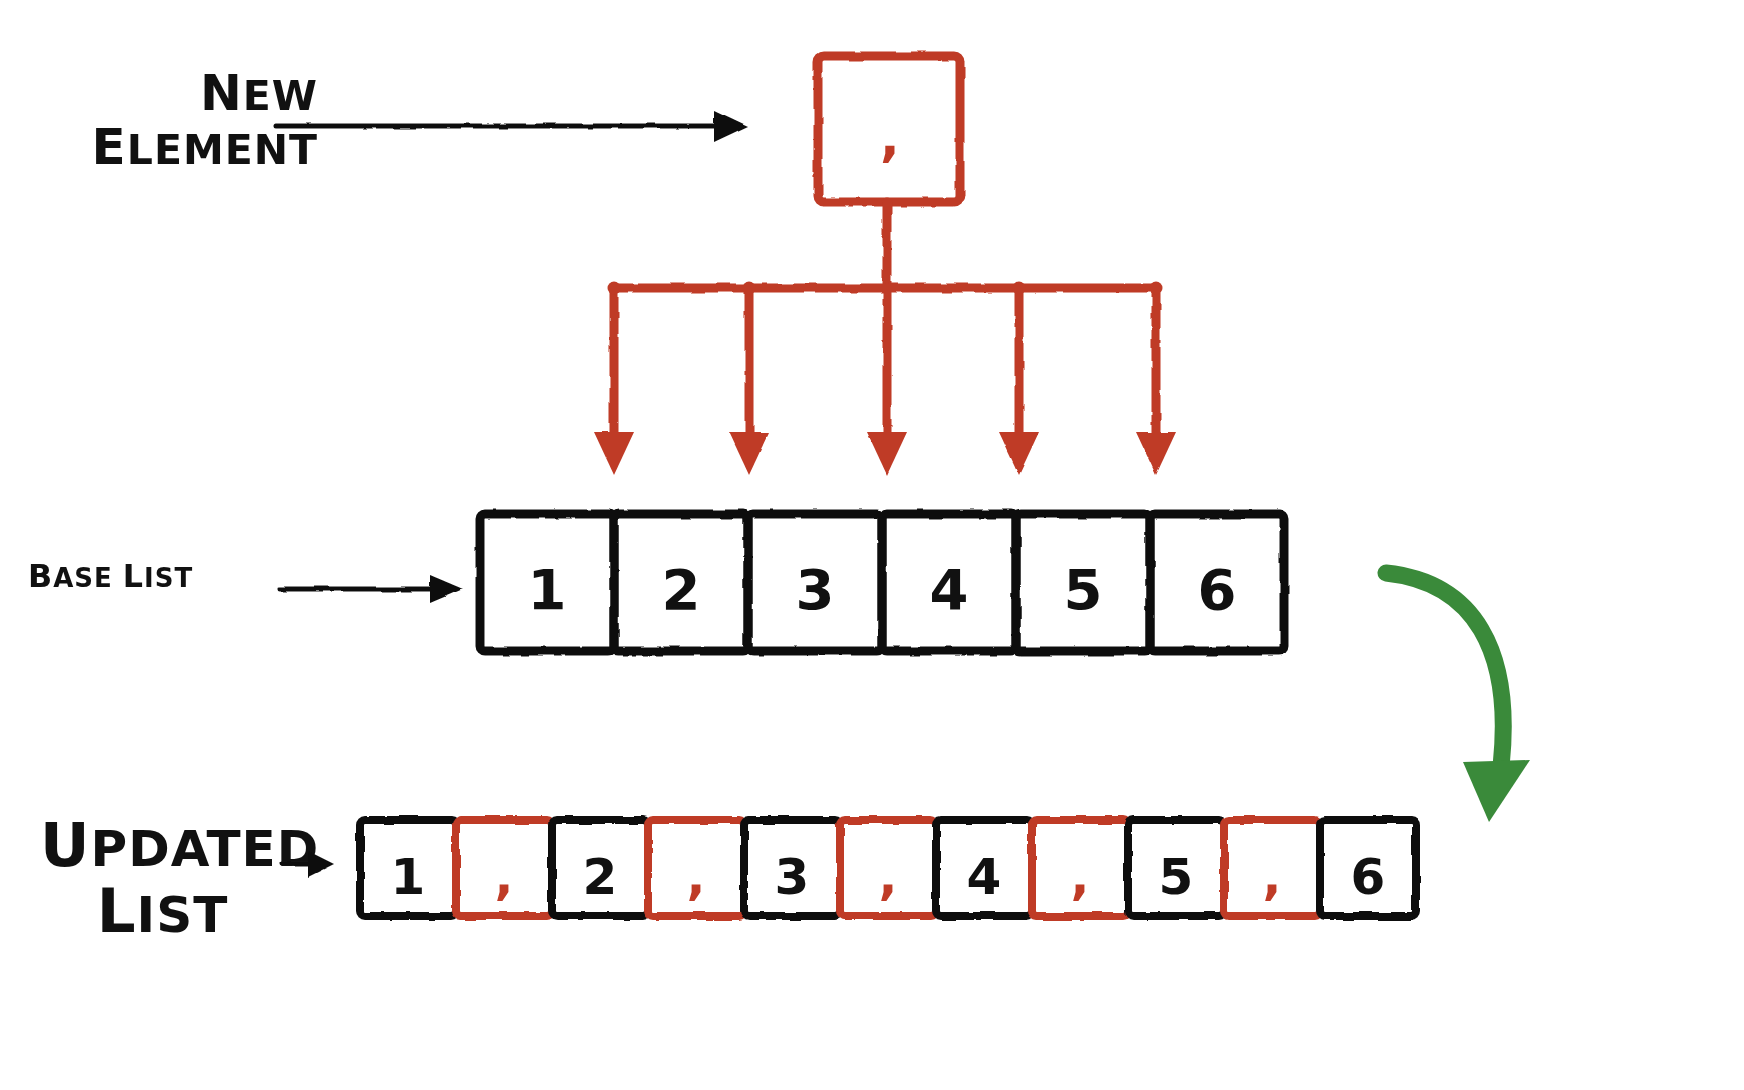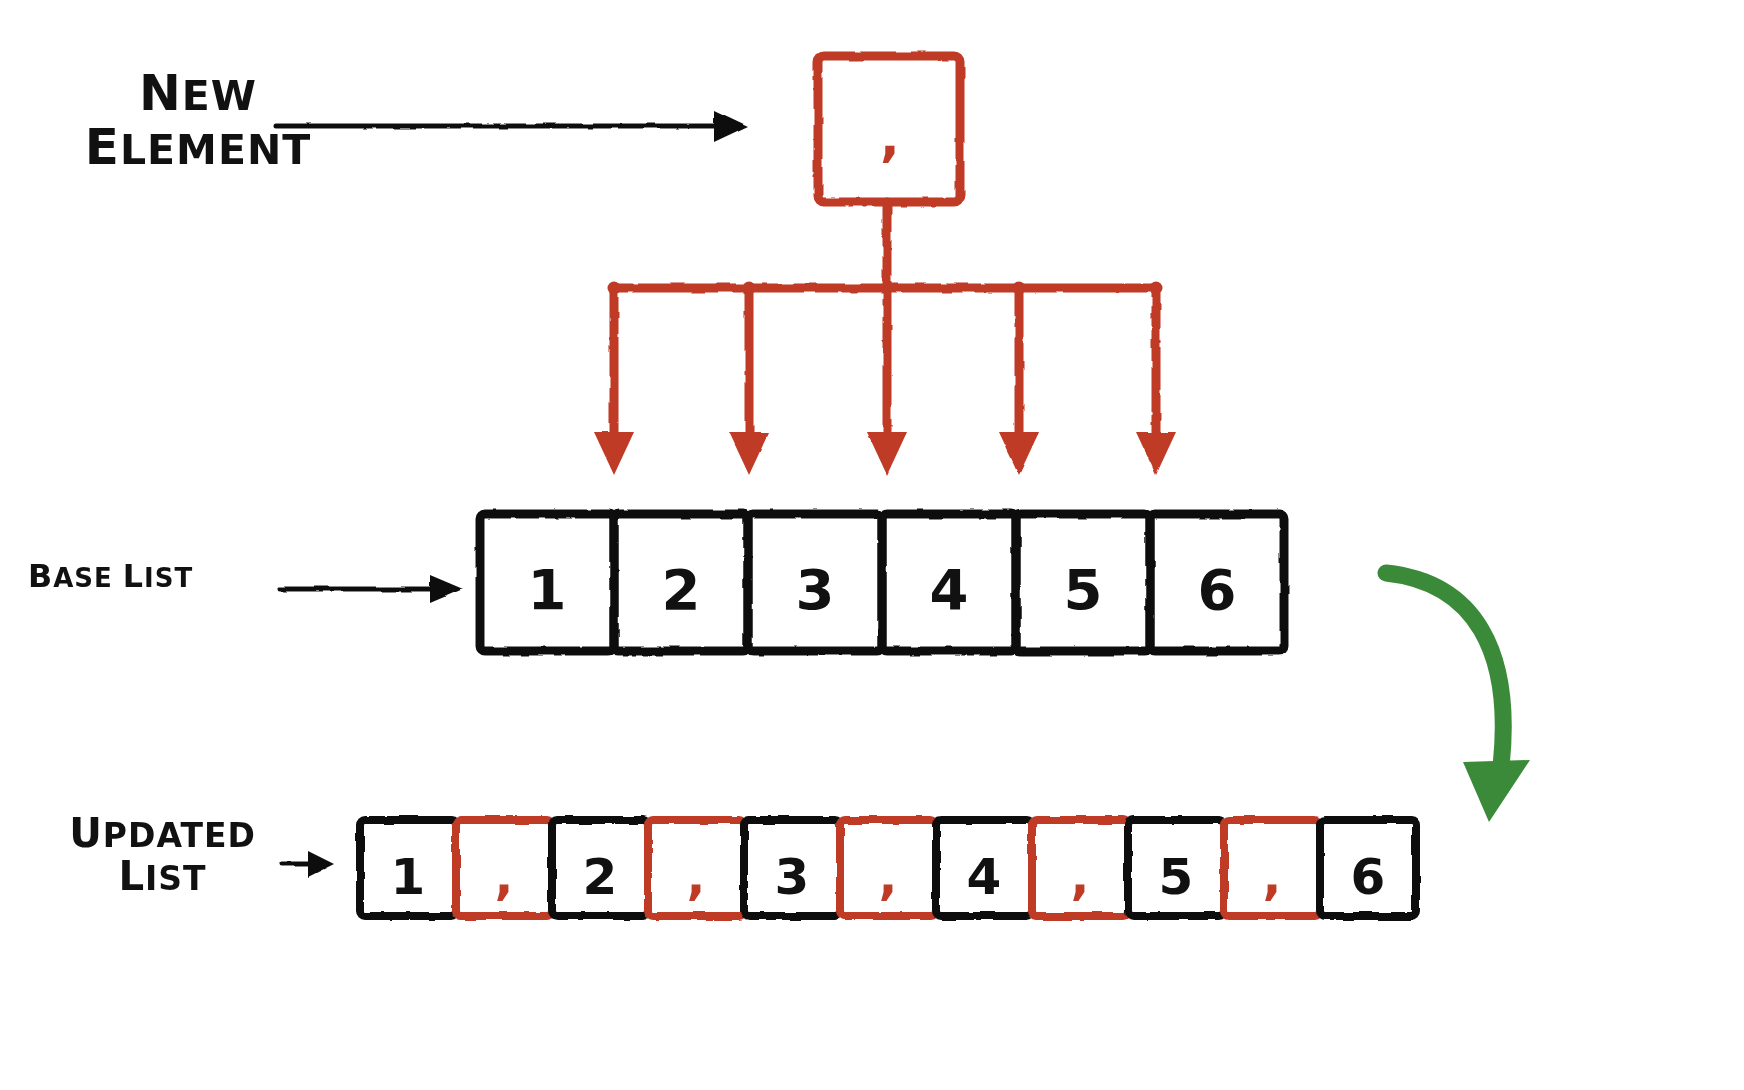--- a/index.html
+++ b/index.html
@@ -25,34 +25,34 @@
     letter-spacing: 1px;
     line-height: 1.08;
     white-space: pre-line;
     text-transform: uppercase;
   }
   #label-new-element {
     left: 78px;
     top: 66px;
     width: 240px;
     font-size: 41px;
-    text-align: center;
+    text-align: right;
   }
   #label-base-list {
     left: 28px;
     top: 559px;
     width: 250px;
     font-size: 26px;
     text-align: left;
   }
   #label-updated-list {
     left: 40px;
     top: 812px;
     width: 245px;
-    font-size: 33px;
+    font-size: 50px;
     text-align: center;
   }
   .small-cap-first {
     font-size: 1.22em;
   }
 
   
   #art {
     position: absolute;
     left: 0;

